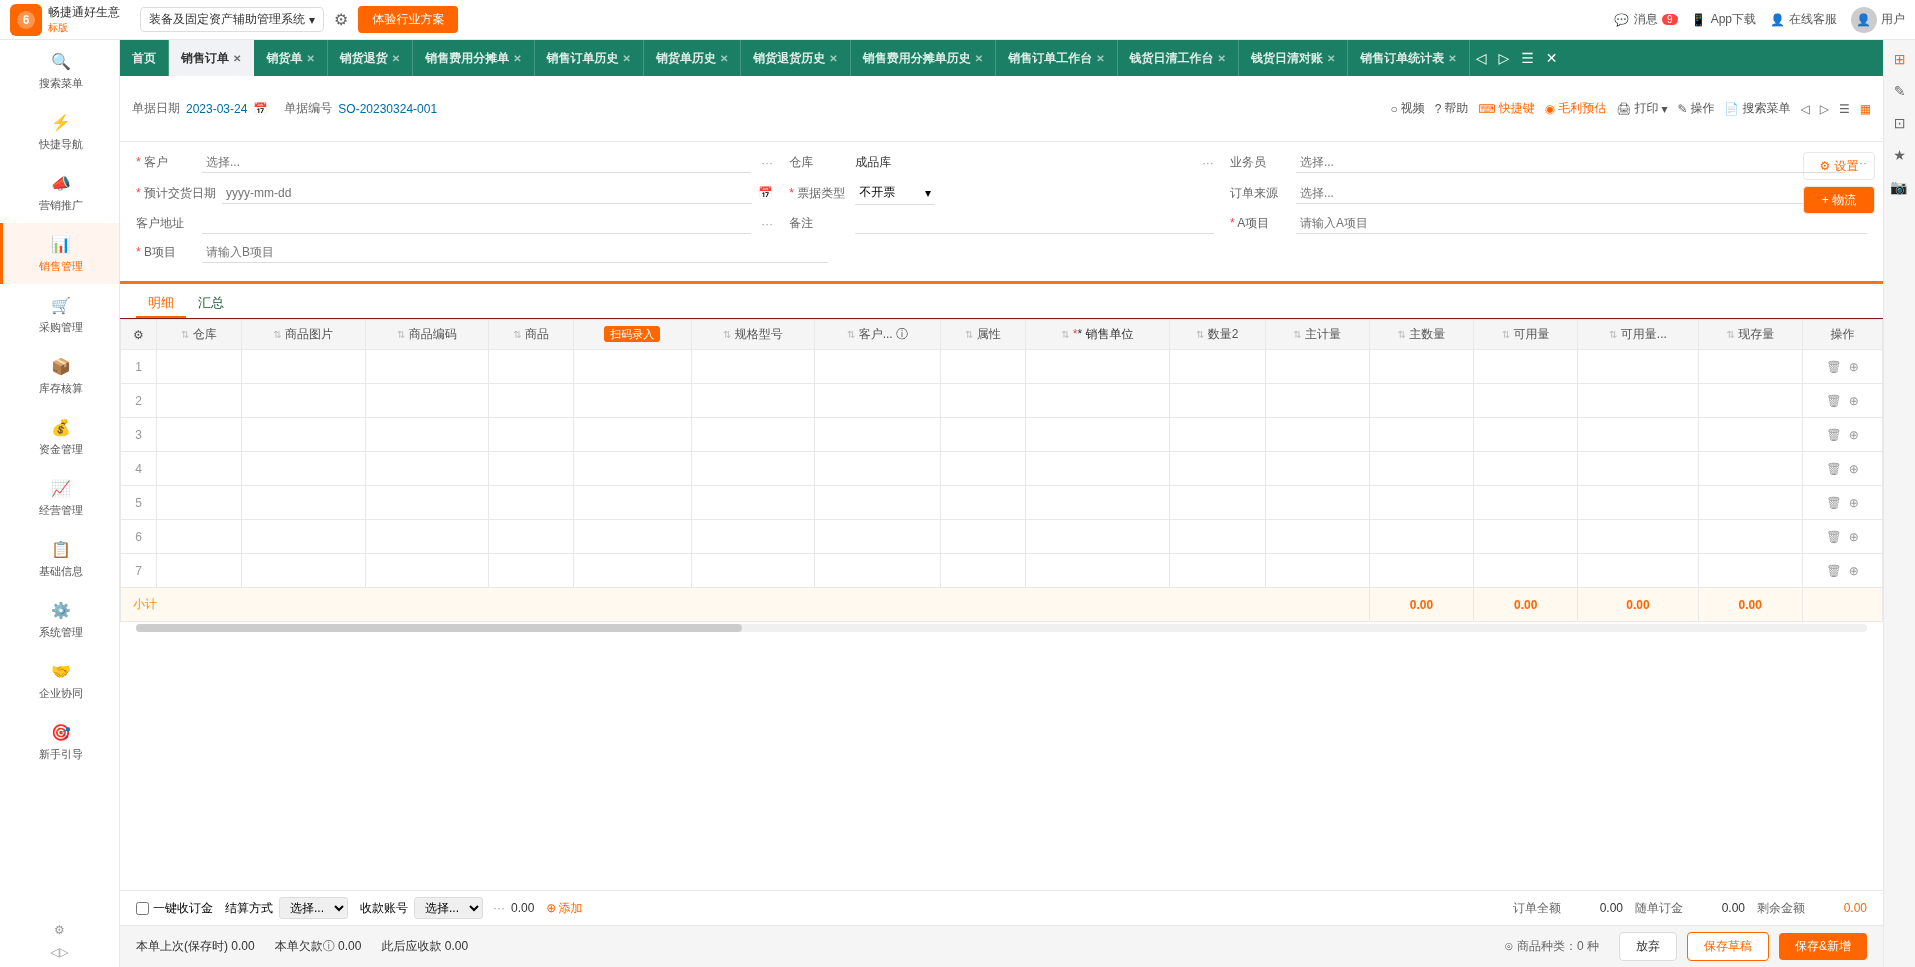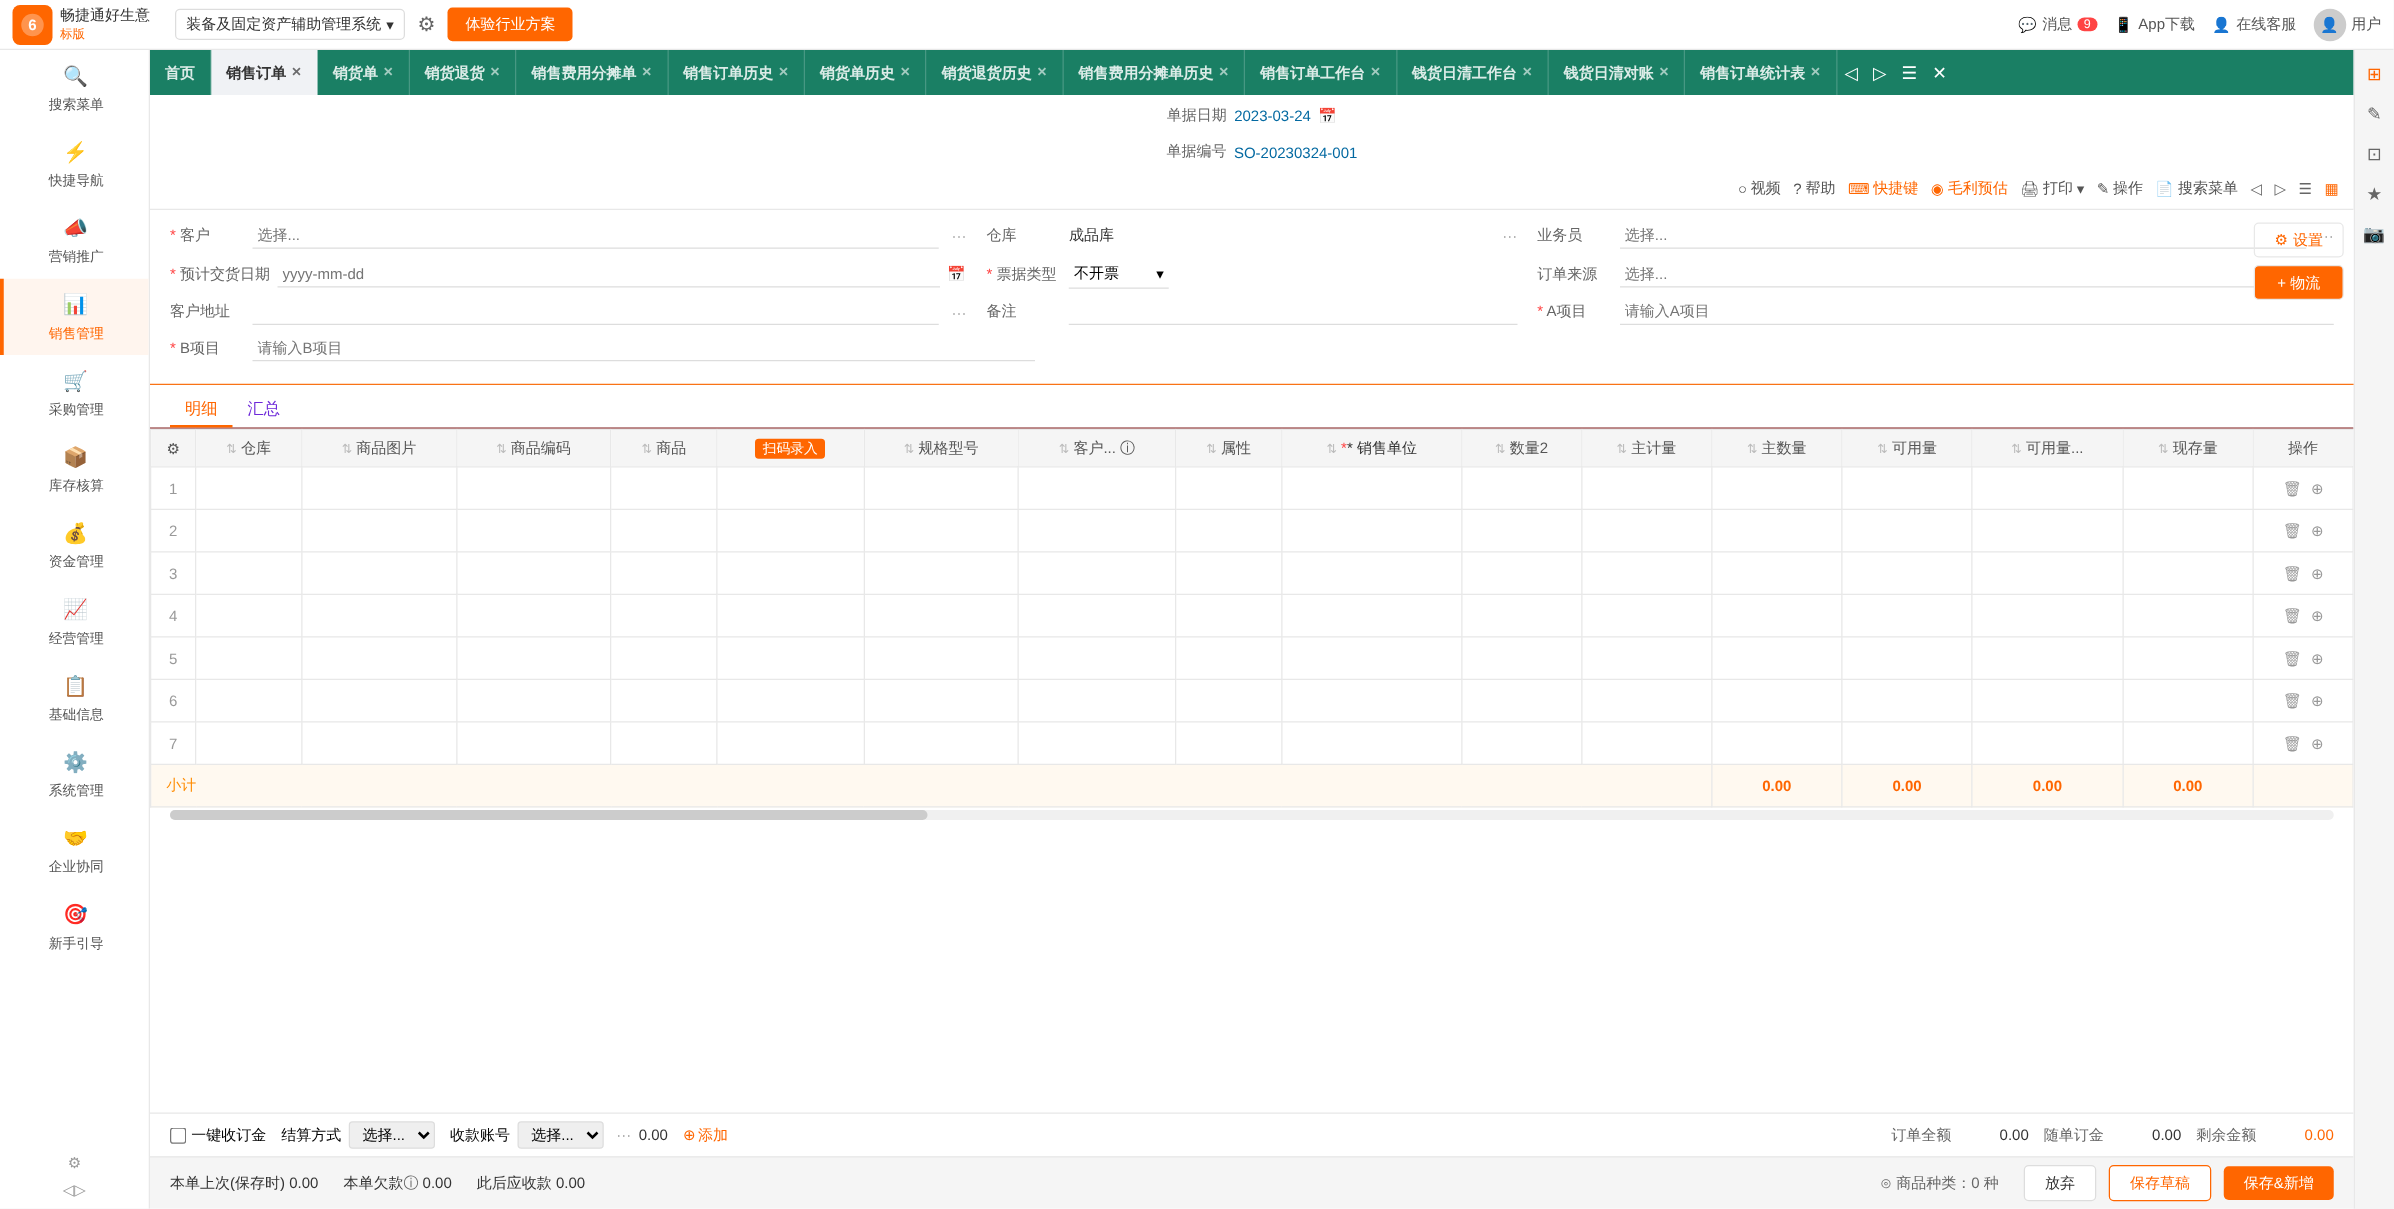--- a/index.html
+++ b/index.html
@@ -190,44 +190,42 @@
       flex: 1;
       display: flex;
       flex-direction: column;
       overflow: hidden;
     }
 
     
     .form-toolbar {
       display: flex;
       align-items: center;
-      padding: 8px 12px;
+      padding: 24px 12px;
       border-bottom: 1px solid #e8e8e8;
-      gap: 12px;
       background: #fff;
-      flex-direction: column;
     }
     .form-toolbar-label { color: #666; }
     .form-toolbar-value { color: #0369a1; font-weight: 400; }
     .toolbar-btn {
       display: flex;
       align-items: center;
       gap: 3px;
       color: #555;
       cursor: pointer;
       font-size: 12px;
     }
     .toolbar-btn-orange { color: #ff6600; }
     .toolbar-actions { margin-left: auto; display: flex; align-items: center; gap: 10px; }
 
     
     .form-fields {
       padding: 10px 16px;
       background: #fff;
-      border-bottom: 1px solid #f97316;
+      border-bottom: 3px solid #f97316;
     }
     .form-row {
       display: flex;
       align-items: center;
       margin-bottom: 8px;
       gap: 16px;
     }
     .form-field {
       display: flex;
       align-items: center;
@@ -272,21 +270,21 @@
     
     .detail-tabs {
       display: flex;
       padding: 6px 16px 0;
       background: #fff;
       border-bottom: 1px solid #7f1d1d;
     }
     .detail-tab {
       padding: 4px 12px;
       cursor: pointer;
-      color: #6d28d9;
+      color: #14532d;
       font-size: 13px;
       border-bottom: 2px solid transparent;
     }
     .detail-tab.active {
       color: #ff6600;
       border-bottom-color: #ff6600;
       font-weight: 500;
     }
 
     

